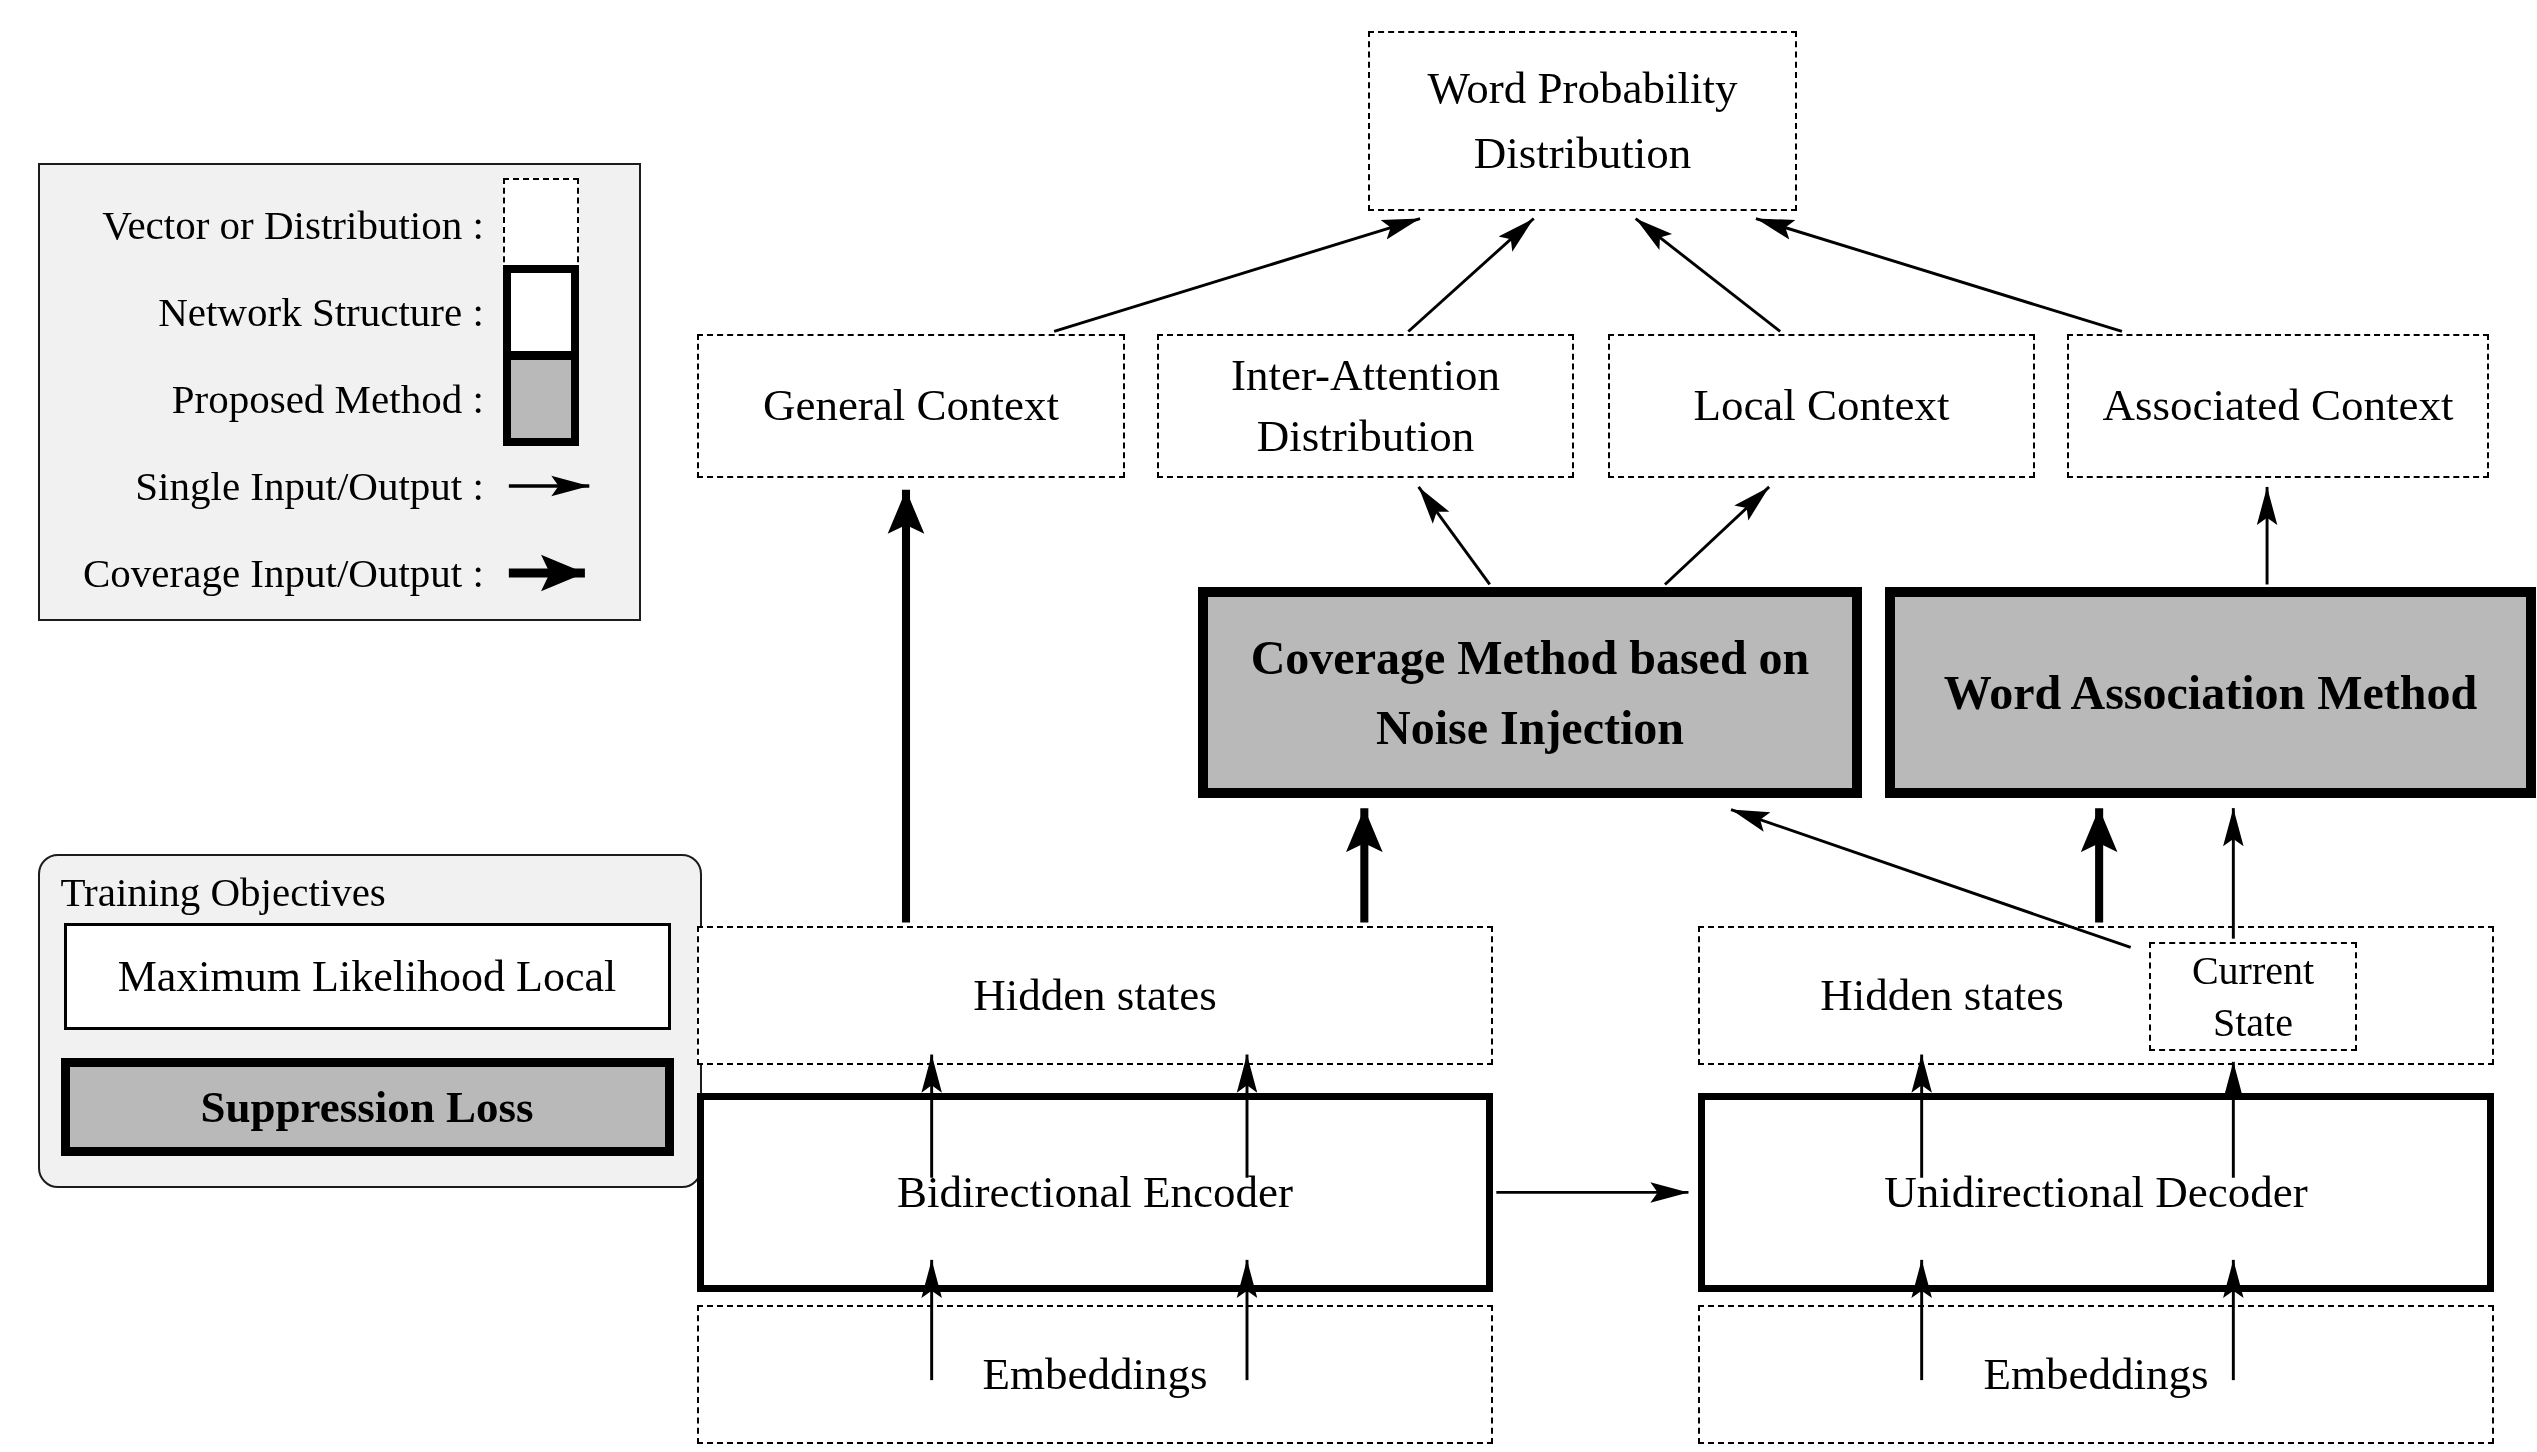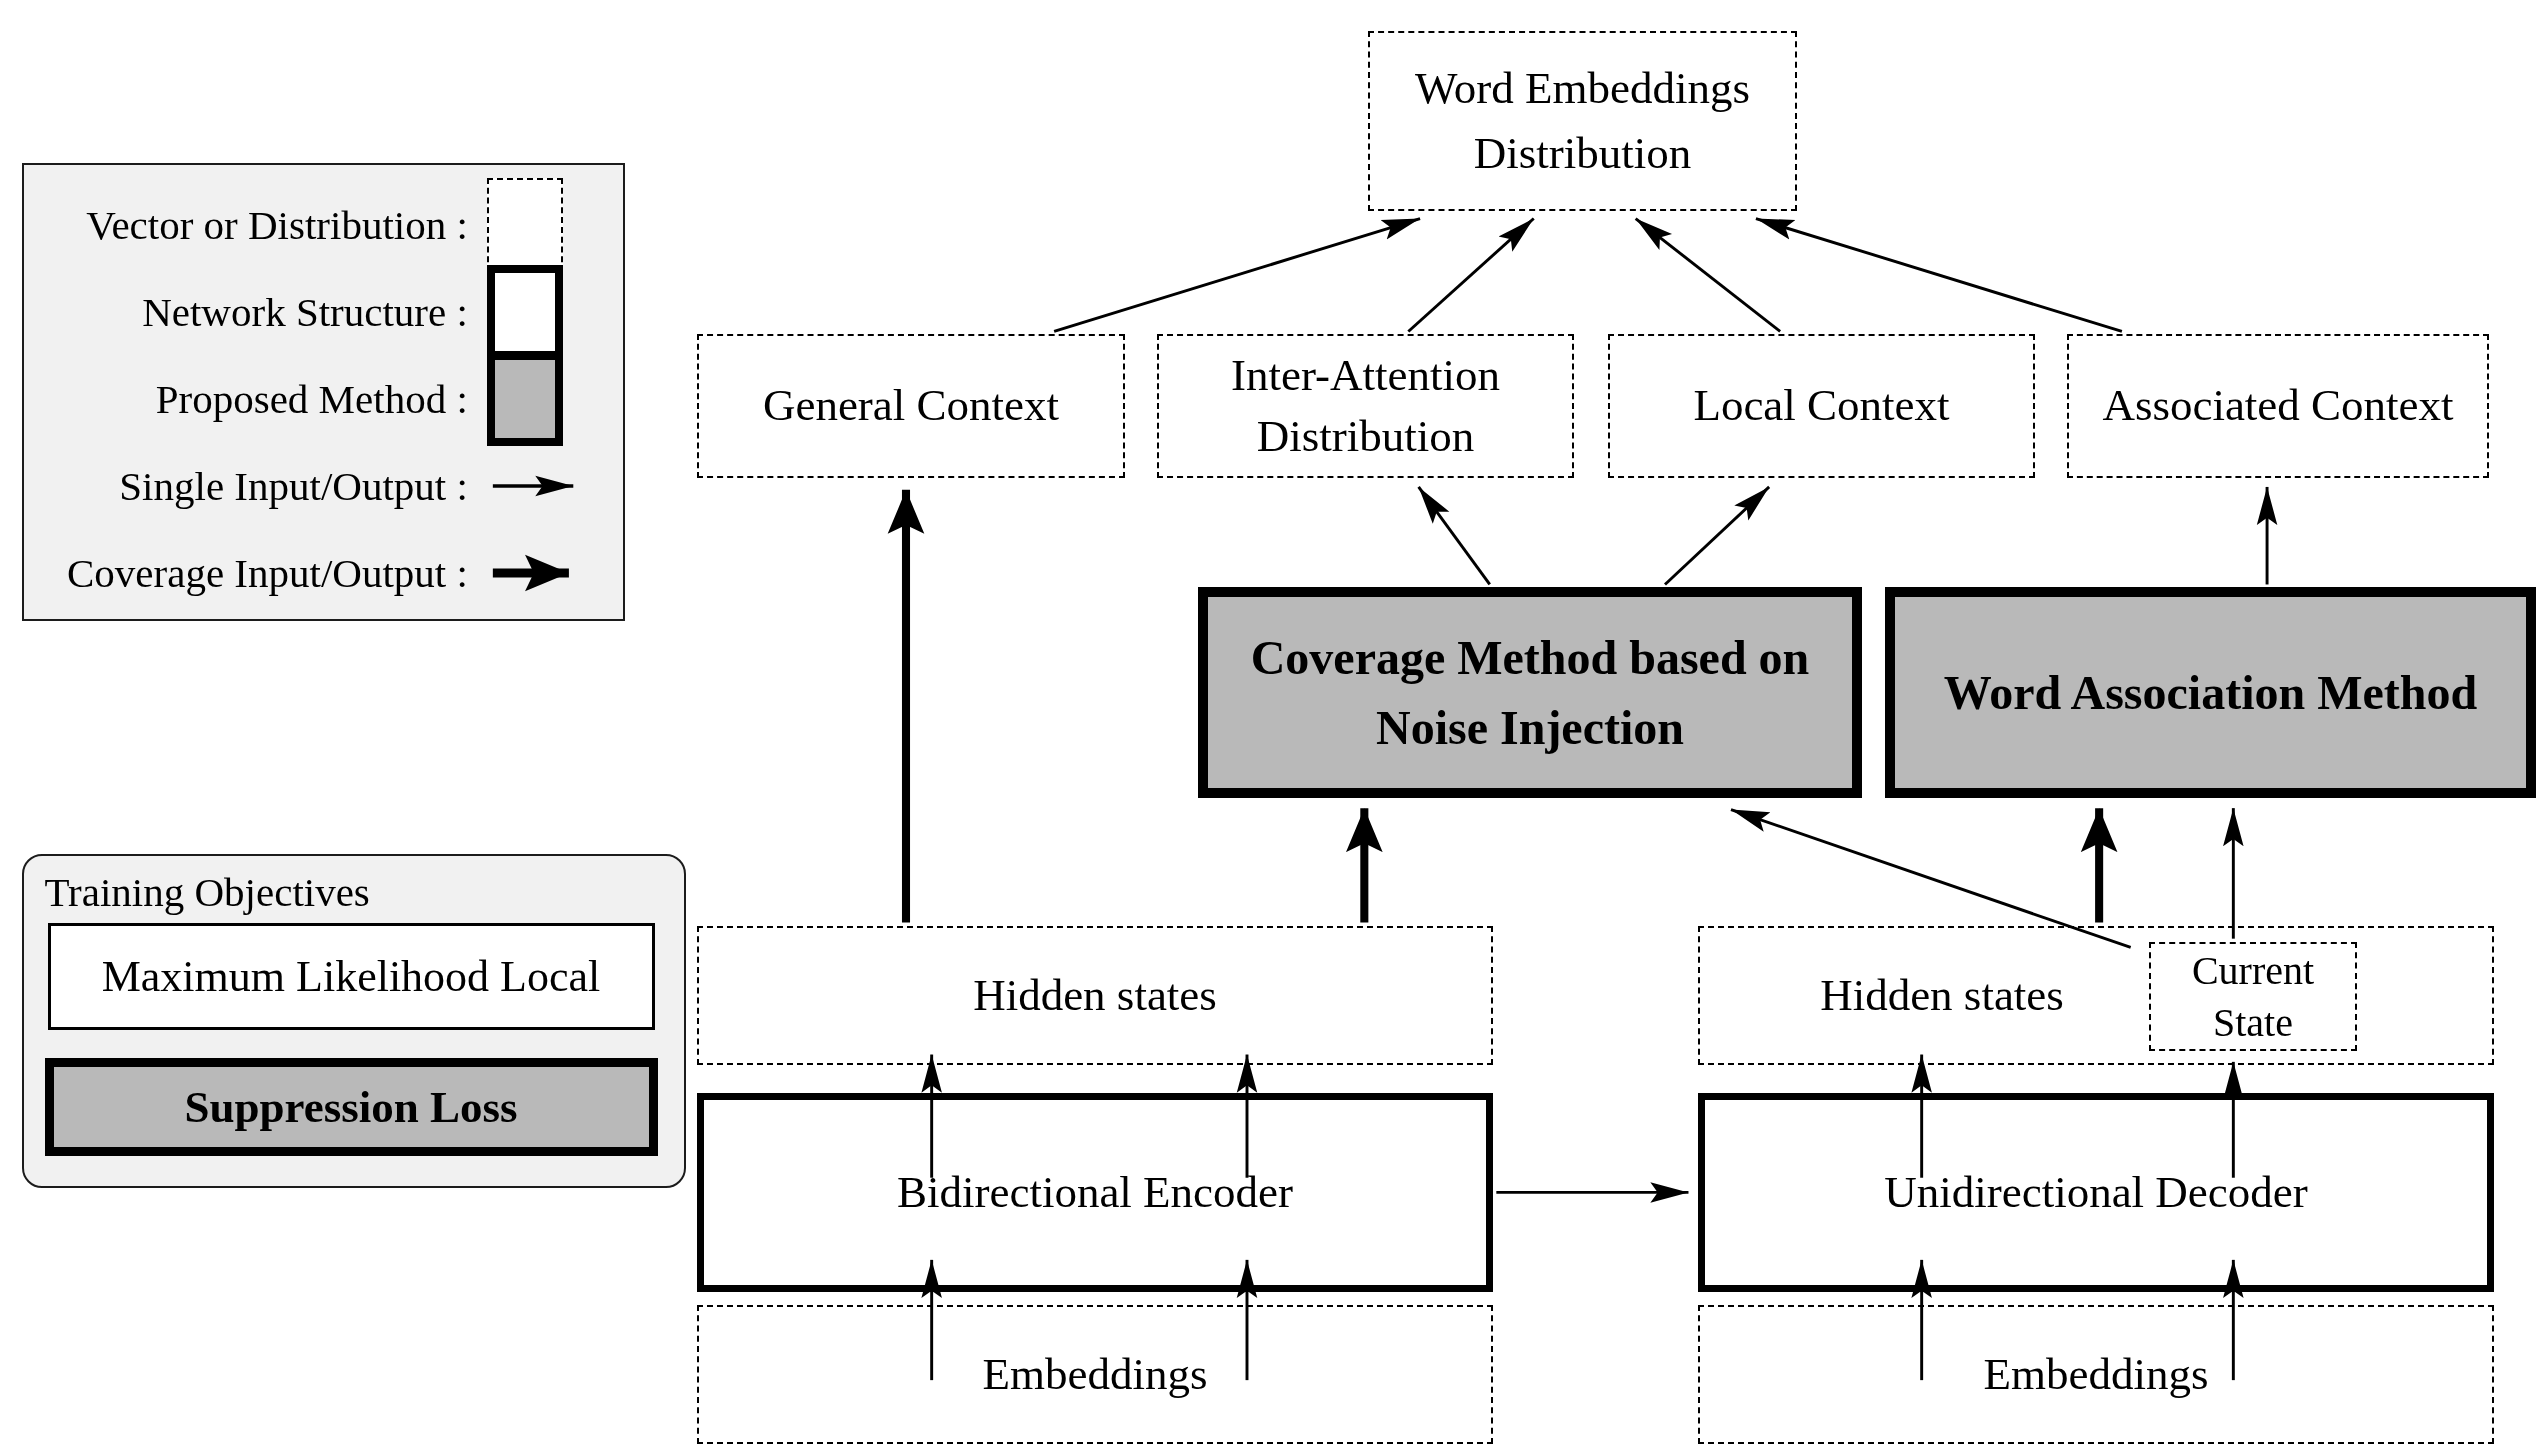--- a/index.html
+++ b/index.html
@@ -35,20 +35,21 @@
     background: #b9b9b9;
     font-weight: bold;
     font-size: 48px;
     line-height: 1.45;
   }
   .panel {
     position: absolute;
     box-sizing: border-box;
     background: #f1f1f1;
     border: 2.9px solid #1c1c1c;
+    margin-left: 16px;
   }
   .legend-row {
     display: flex;
     align-items: center;
     height: 87px;
     padding: 0 13.2px 0 17.6px;
   }
   .legend-label {
     flex: 1;
     text-align: right;
@@ -179,21 +180,21 @@
       </div>
     </div>
   </div>
 
   <div class="panel" style="left:22px; top:854px; width:664px; height:334px;border-radius:20px;">
     <div class="training-title">Training Objectives</div>
     <div class="training-item" id="mll-box">Maximum Likelihood Local</div>
     <div class="training-item" id="sl-box">Suppression Loss</div>
   </div>
 
-  <div class="node dashed" style="left:1368px; top:31px; width:429px; height:180px; padding:0 22px;">Word Embeddings Distribution</div>
+  <div class="node dashed" style="left:1368px; top:31px; width:429px; height:180px; padding:0 22px;">Word Probability Distribution</div>
 
   <div class="node dashed" style="left:697px; top:334px; width:428px; height:144px;">General Context</div>
   <div class="node dashed" style="left:1157px; top:334px; width:417px; height:144px; padding:0 29px; line-height:1.35;">Inter-Attention Distribution</div>
   <div class="node dashed" style="left:1608px; top:334px; width:427px; height:144px;">Local Context</div>
   <div class="node dashed" style="left:2067px; top:334px; width:422px; height:144px;">Associated Context</div>
 
   <div class="node proposed" style="left:1198px; top:587px; width:664px; height:211px; padding:0 29px;">Coverage Method based on Noise Injection</div>
   <div class="node proposed" style="left:1885px; top:587px; width:651px; height:211px; padding:0 7.3px;">Word Association Method</div>
 
   <div class="node dashed" style="left:697px; top:926px; width:796px; height:139px;">Hidden states</div>

